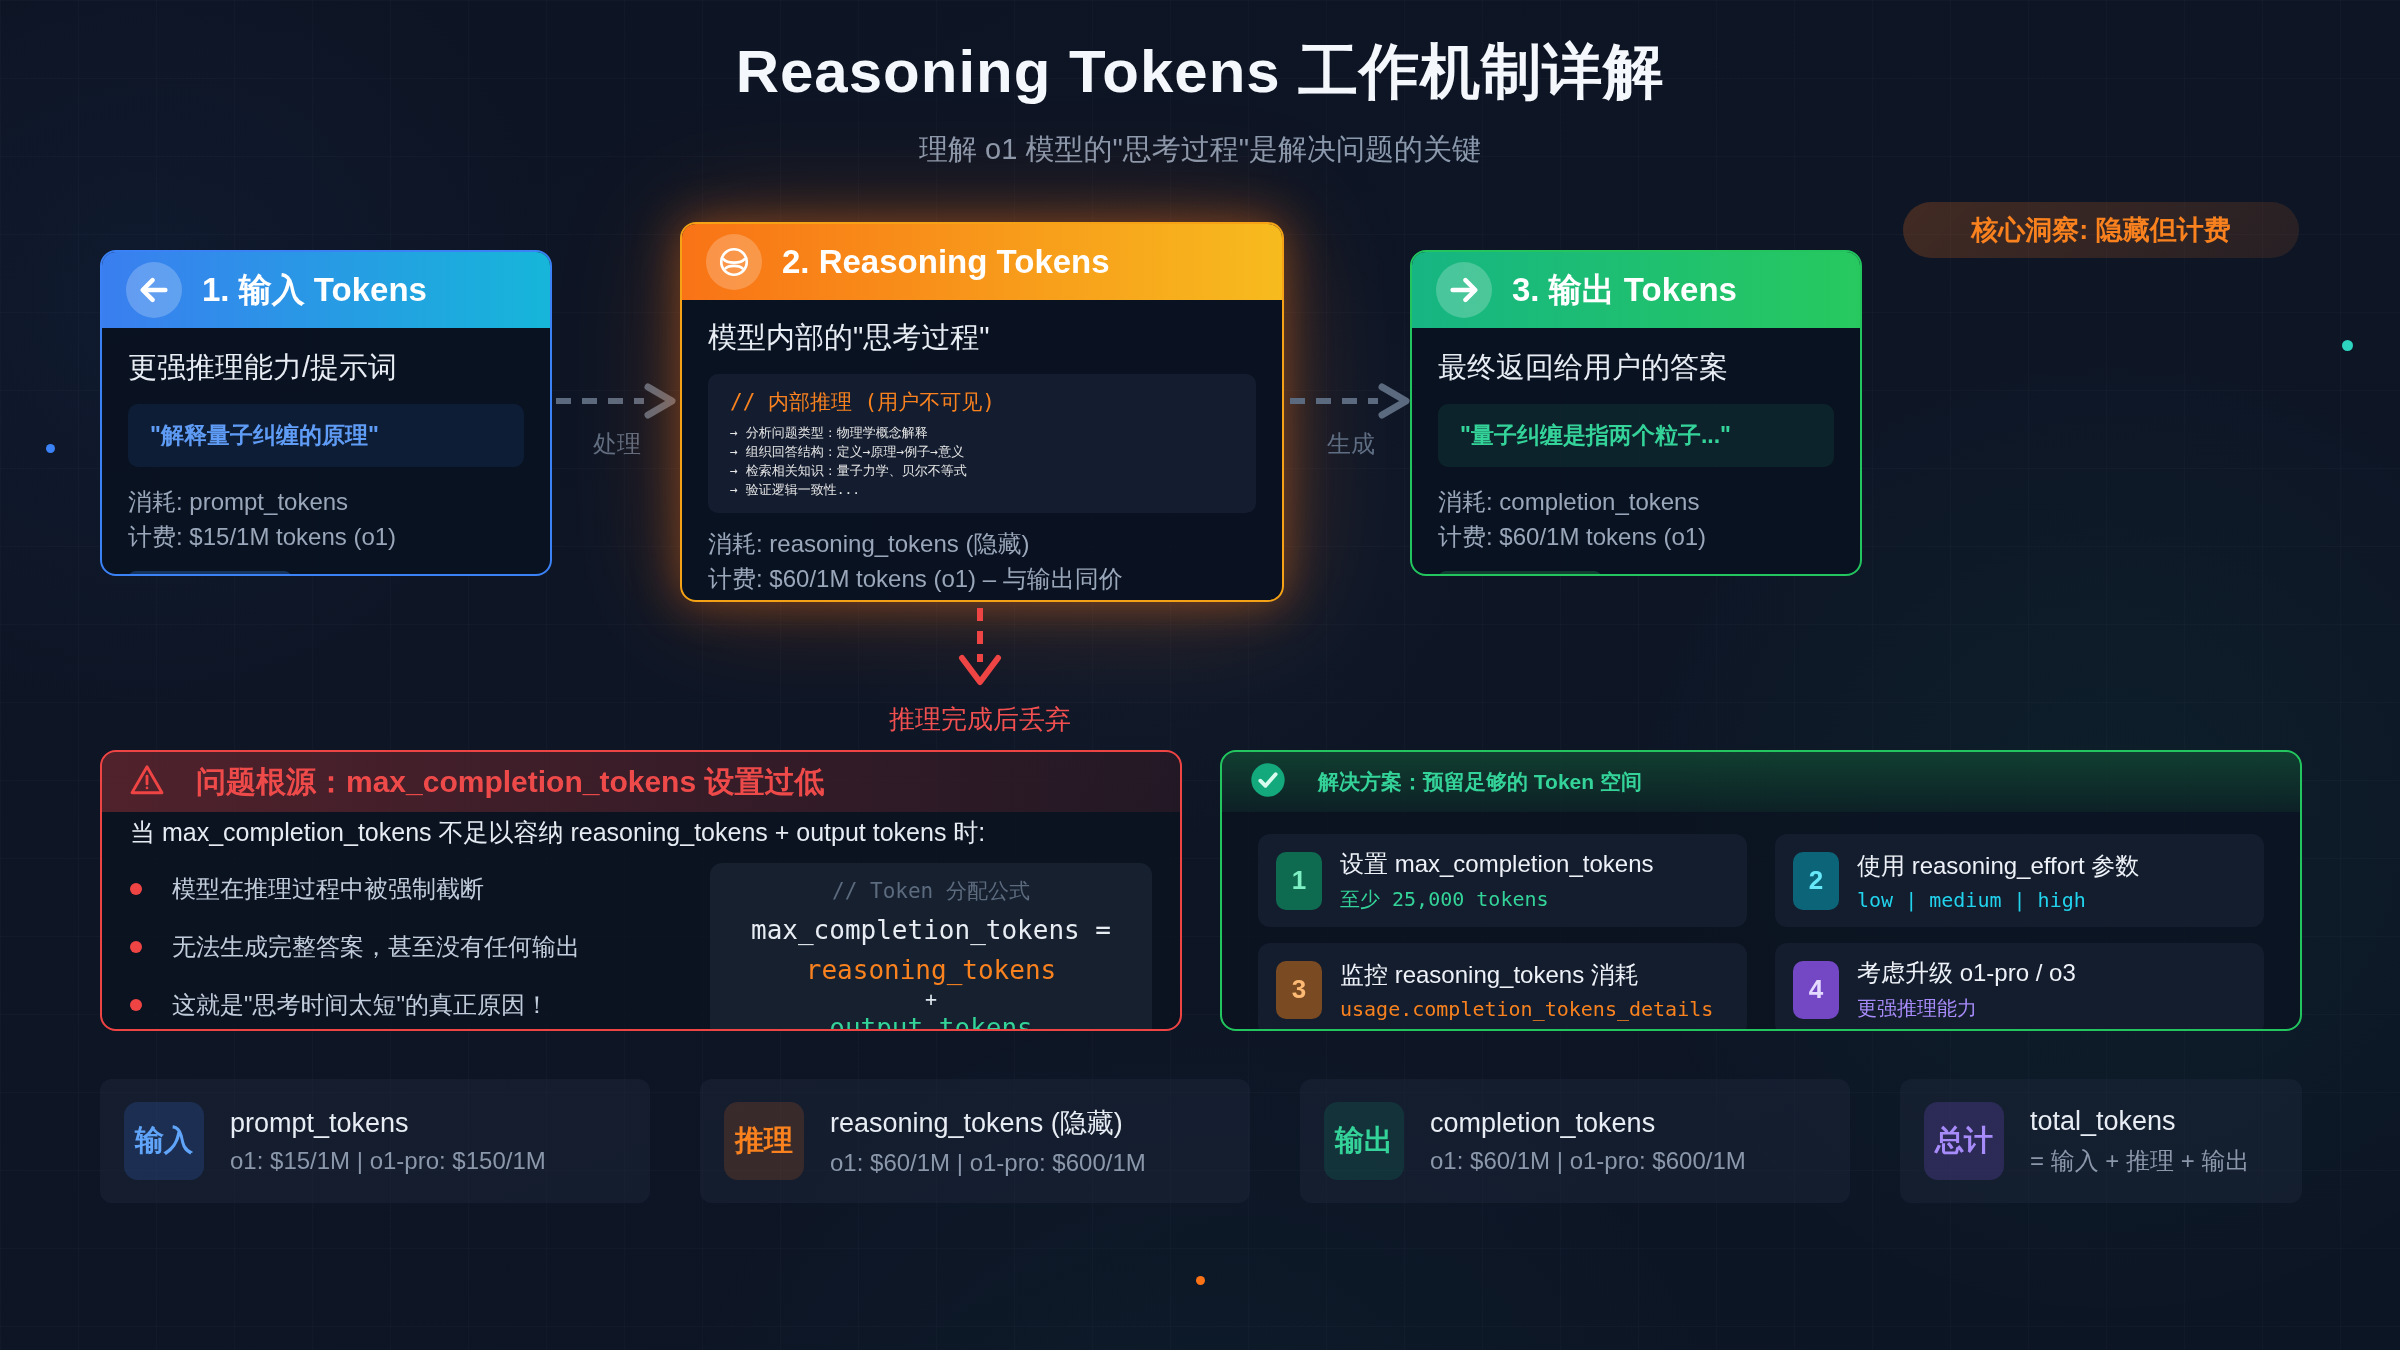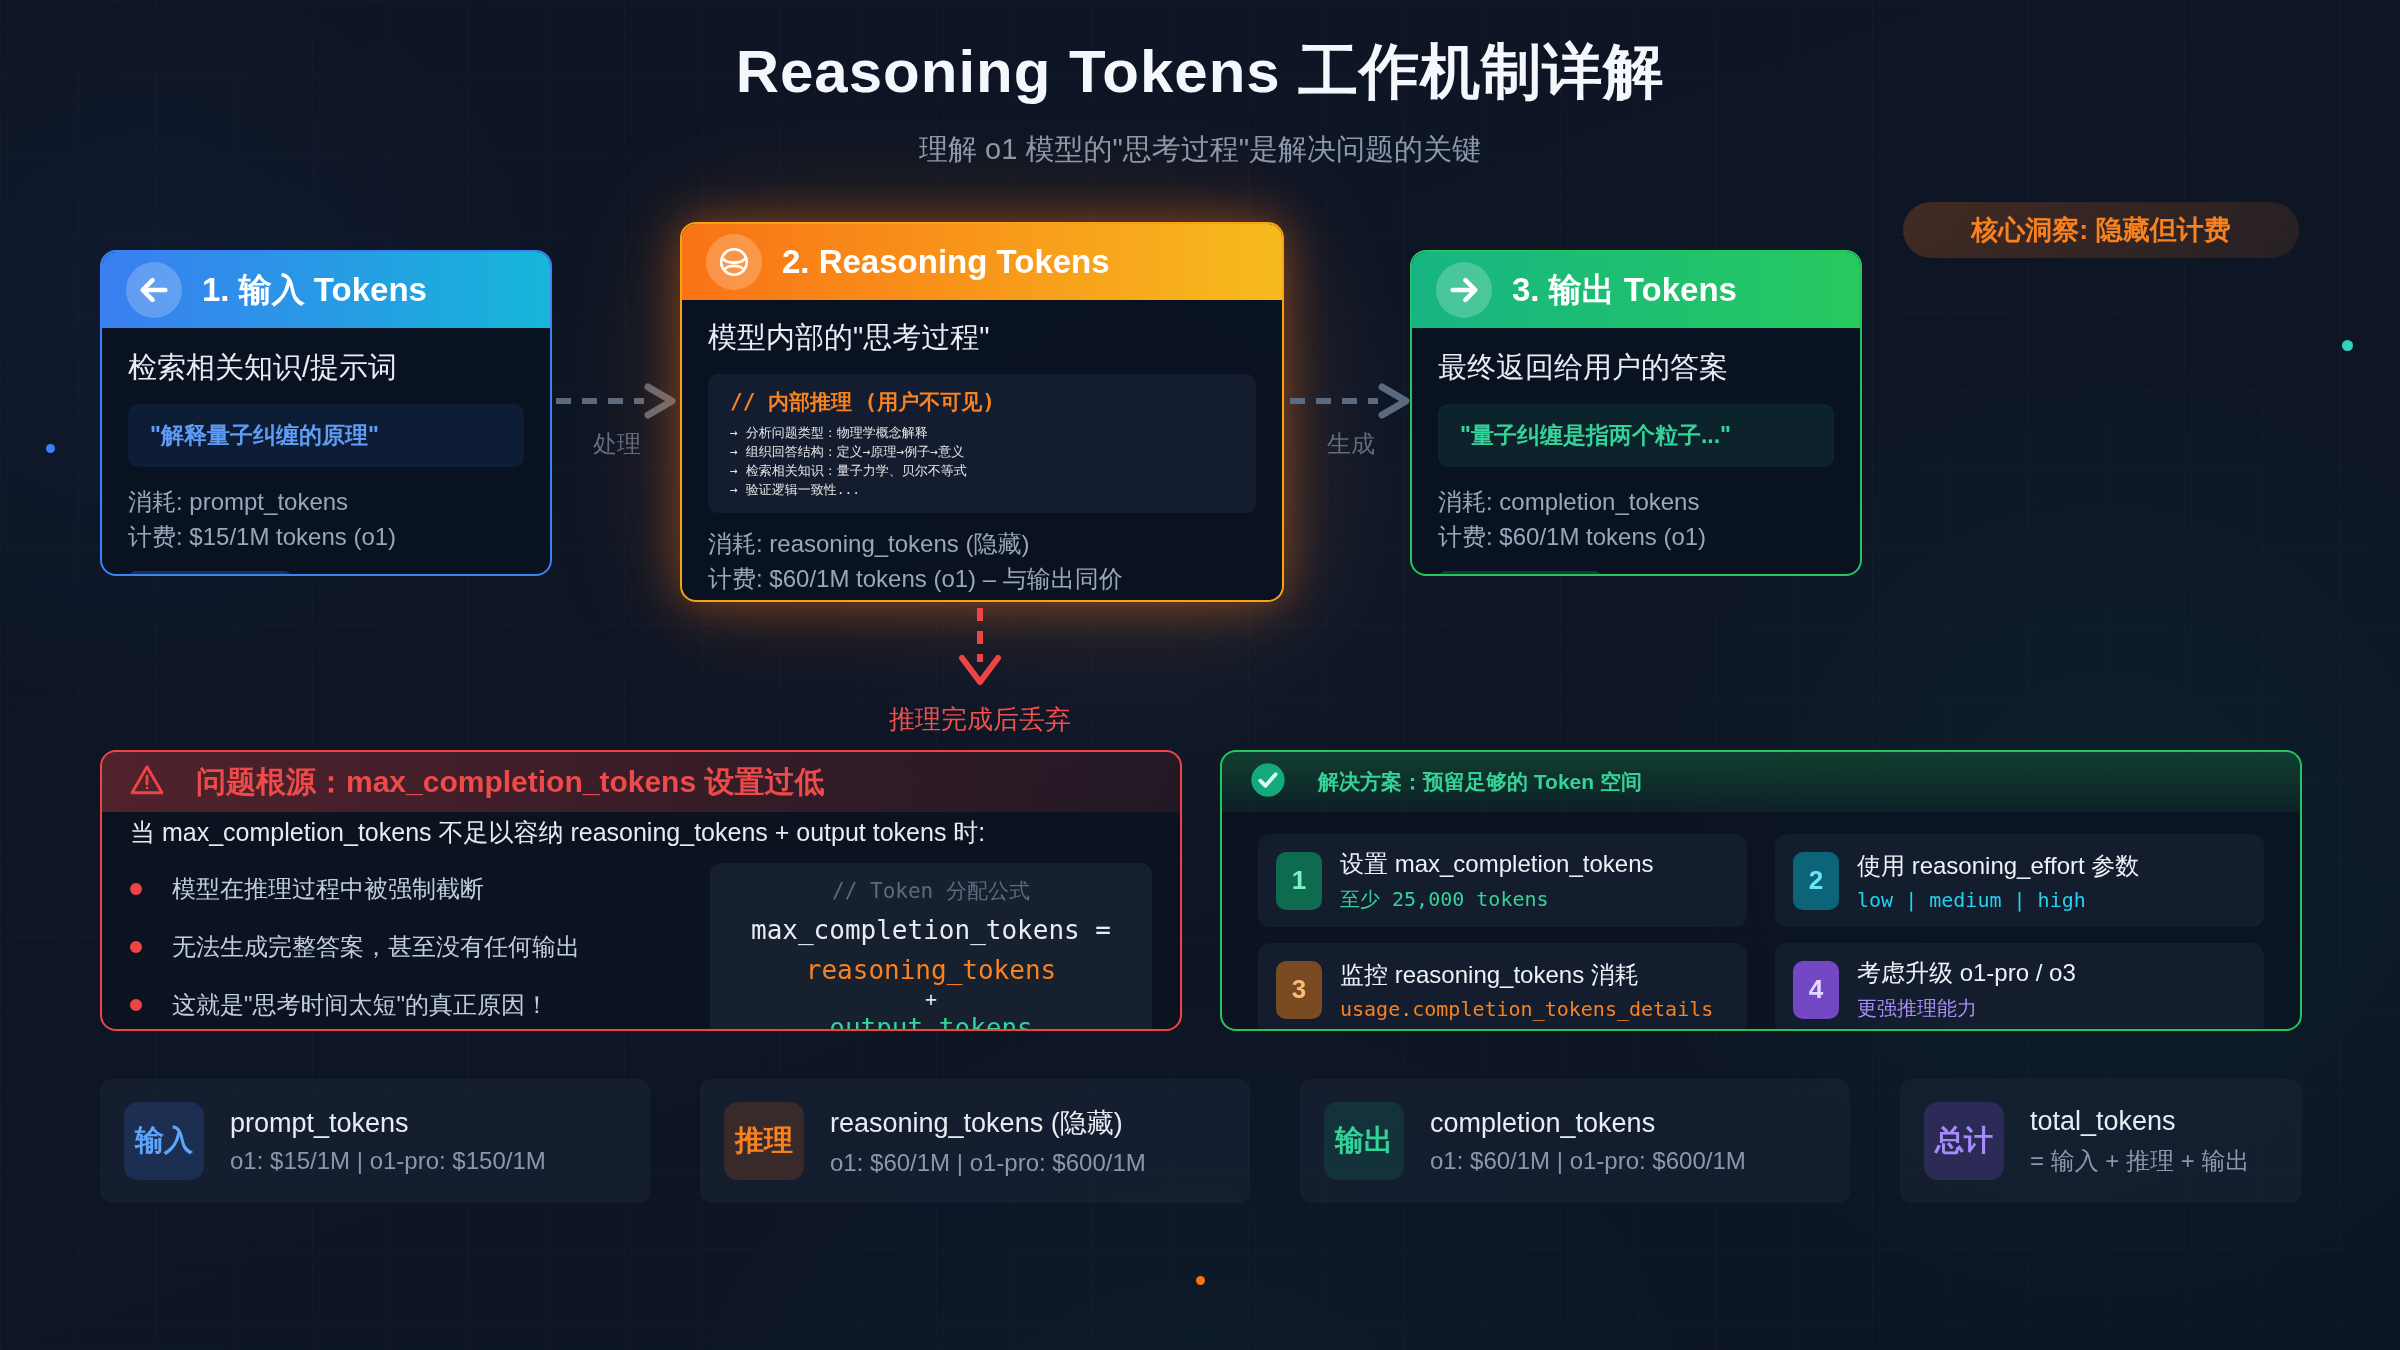--- a/index.html
+++ b/index.html
@@ -43,21 +43,21 @@
   .card-input .tcard-header{ background:linear-gradient(90deg,#3a7ef0,#16b6d9); }
   .card-input .quote-box{ background:rgba(59,130,246,0.10); color:#5f9cf6; }
   .card-input .vis-badge{ background:#17335c; color:#4d94f7; }
 
   .card-reasoning{ left:680px; top:222px; width:604px; height:380px; border:2px solid #f5a216;
     box-shadow:0 0 46px rgba(249,115,22,0.45), 0 0 120px rgba(249,115,22,0.22); }
   .card-reasoning .tcard-header{ background:linear-gradient(90deg,#f97316,#f7bb1e); }
   .card-reasoning .tcard-body{ padding:18px 26px; }
   .code-box{ background:#141d2f; border-radius:10px; padding:14px 22px; margin-bottom:14px;
     font-family:"DejaVu Sans Mono", monospace; }
-  .code-comment{ color:#f9821f; font-size:21px; font-weight:bold; margin-bottom:8px; }
+  .code-comment{ color:#f9821f; font-size:21px; font-weight:normal; margin-bottom:8px; }
   .code-line{ color:#e5e5e5; font-size:13px; line-height:1.45; }
 
   .card-output{ left:1410px; top:250px; width:452px; height:326px; border:2px solid #22c55e; }
   .card-output .tcard-header{ background:linear-gradient(90deg,#16b583,#27c95f); }
   .card-output .quote-box{ background:rgba(52,211,153,0.09); color:#34d399; }
   .card-output .vis-badge{ background:#123b31; color:#34d399; }
 
   
   .flow-arrow{ position:absolute; width:130px; text-align:center; }
   .arrow-1{ left:552px; top:382px; }
@@ -143,21 +143,21 @@
     <div class="tcard-header">
       <span class="hicon">
         <svg viewBox="0 0 24 24" fill="none" stroke="#ffffff" stroke-width="3.2" stroke-linecap="round" stroke-linejoin="round">
             <path d="M20 12H5"></path>
             <path d="M11 5l-7 7 7 7"></path>
           </svg>
       </span>
       <span class="tcard-title">1. 输入 Tokens</span>
     </div>
     <div class="tcard-body">
-      <div class="tcard-desc">检索相关知识/提示词</div>
+      <div class="tcard-desc">更强推理能力/提示词</div>
       <div class="quote-box">"解释量子纠缠的原理"</div>
       <div class="meta-line">消耗: prompt_tokens</div>
       <div class="meta-line">计费: $15/1M tokens (o1)</div>
       <div class="vis-badge">用户可见</div>
     </div>
   </div>
 
   <div class="flow-arrow arrow-1">
     <svg width="126" height="38">
         <line x1="2" y1="19" x2="90" y2="19" stroke="#5b6a7f" stroke-width="6" stroke-dasharray="15 11"></line>

